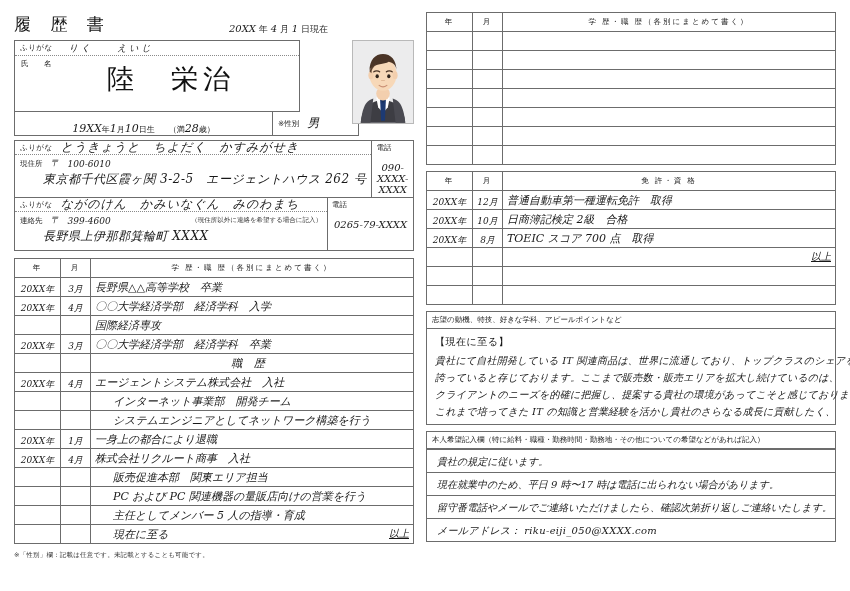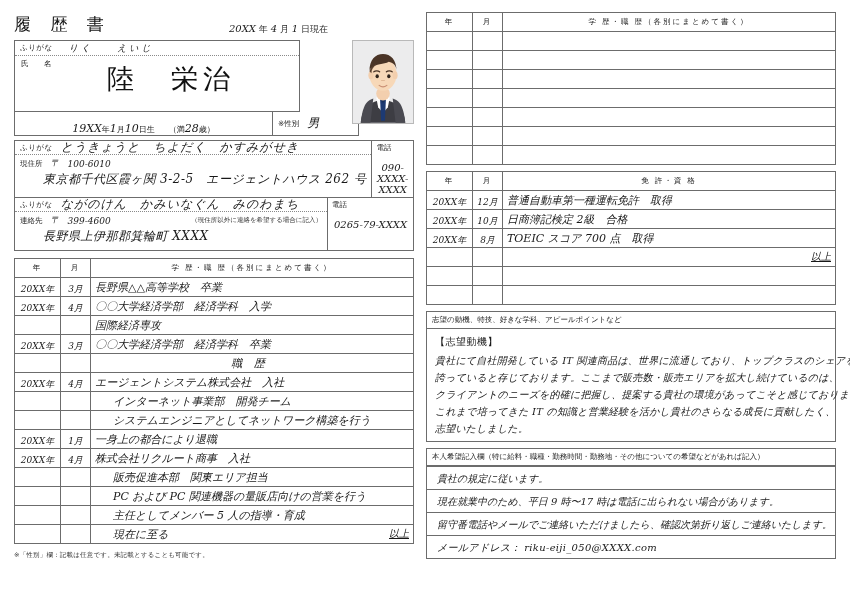--- a/index.html
+++ b/index.html
@@ -543,27 +543,26 @@
             <td class="c-year"></td>
             <td class="c-month"></td>
             <td class="c-body"></td>
           </tr>
         </tbody>
     </table>
 
     <div class="panel mt6">
       <div class="panel-head">志望の動機、特技、好きな学科、アピールポイントなど</div>
       <div class="panel-body">
-        <div class="pr-title">【志望動機】</div>
+        <div class="pr-title">【現在に至る】</div>
         <div>
             <div class="pr-line hw">貴社にて自社開発している IT 関連商品は、世界に流通しており、トップクラスのシェアを</div>
             <div class="pr-line hw">誇っていると存じております。ここまで販売数・販売エリアを拡大し続けているのは、</div>
             <div class="pr-line hw">クライアントのニーズを的確に把握し、提案する貴社の環境があってこそと感じております。</div>
             <div class="pr-line hw">これまで培ってきた IT の知識と営業経験を活かし貴社のさらなる成長に貢献したく、</div>
-            <div class="pr-line hw">志望いたしました。</div>
           </div>
       </div>
     </div>
 
     <div class="panel mt6">
       <div class="panel-head">本人希望記入欄（特に給料・職種・勤務時間・勤務地・その他についての希望などがあれば記入）</div>
       <div>
           <div class="wish-line hw">貴社の規定に従います。</div>
           <div class="wish-line hw">現在就業中のため、平日 9 時〜17 時は電話に出られない場合があります。</div>
           <div class="wish-line hw">留守番電話やメールでご連絡いただけましたら、確認次第折り返しご連絡いたします。</div>

